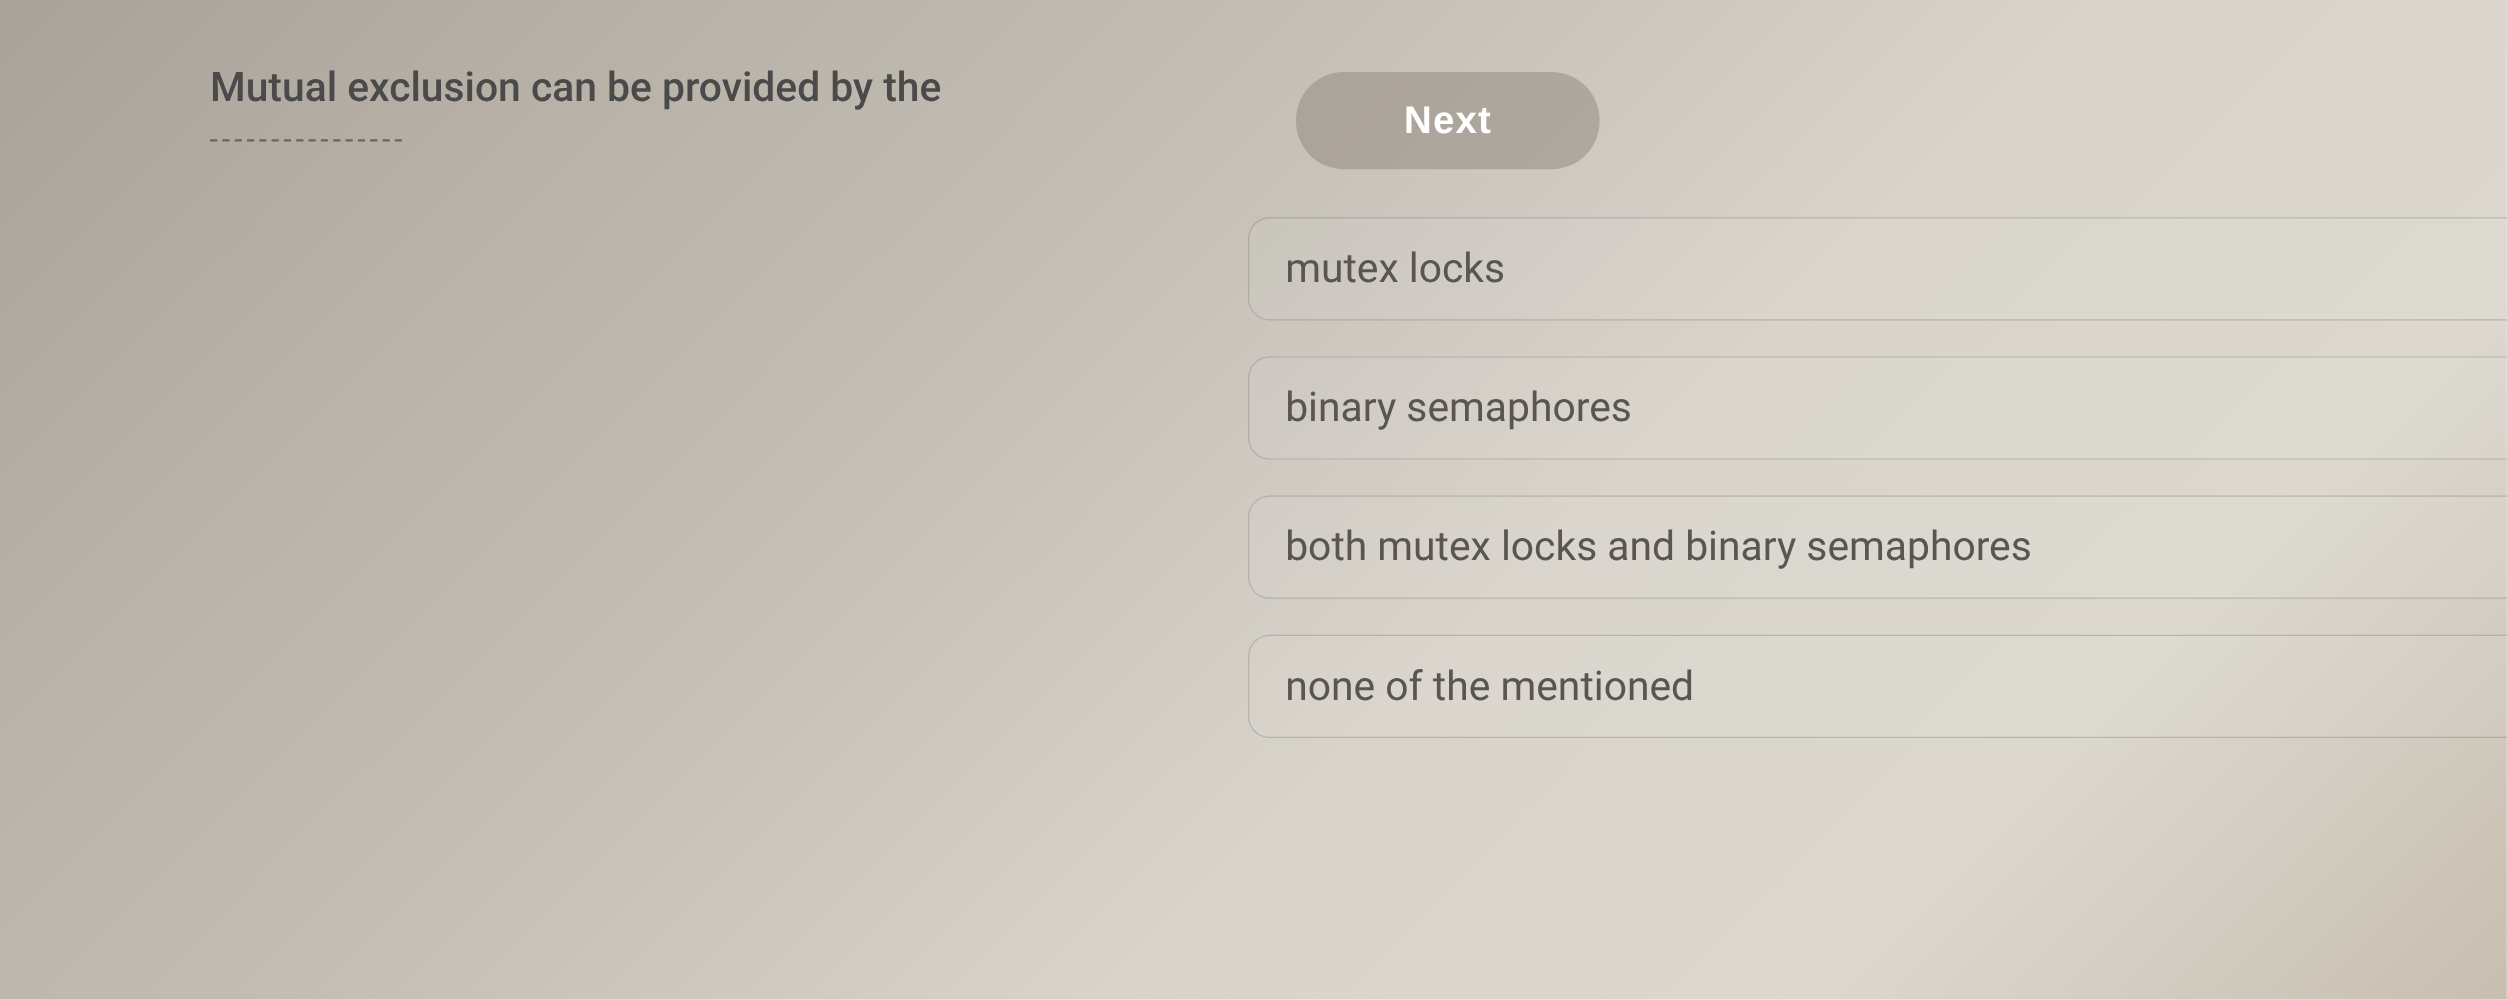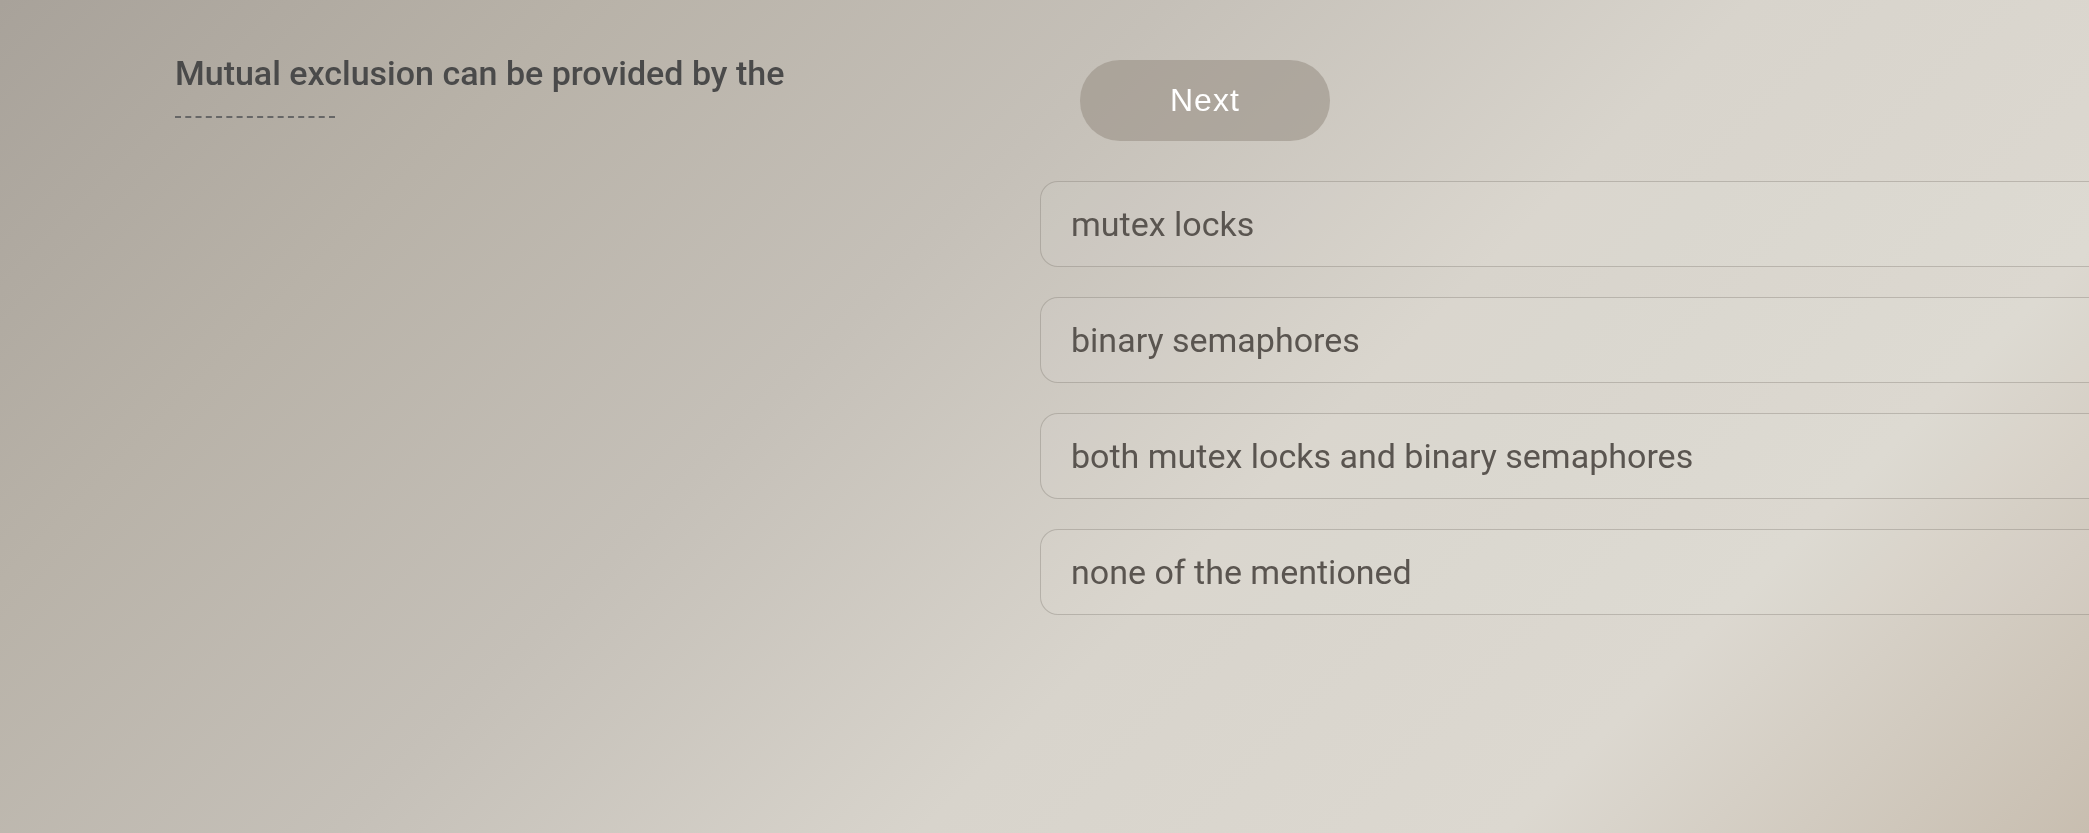--- a/index.html
+++ b/index.html
@@ -45,21 +45,21 @@
     .choose-label {
       font-size: 38px;
       color: #888078;
       font-weight: 400;
       letter-spacing: 0.5px;
     }
     .next-button {
       background: rgba(150, 140, 130, 0.55);
       color: #ffffff;
       font-size: 32px;
-      font-weight: 400;
+      font-weight: 700;
       padding: 22px 90px;
       border: none;
       border-radius: 40px;
       margin-left: 40px;
       letter-spacing: 1px;
       cursor: pointer;
     }
     .options-list {
       display: flex;
       flex-direction: column;

